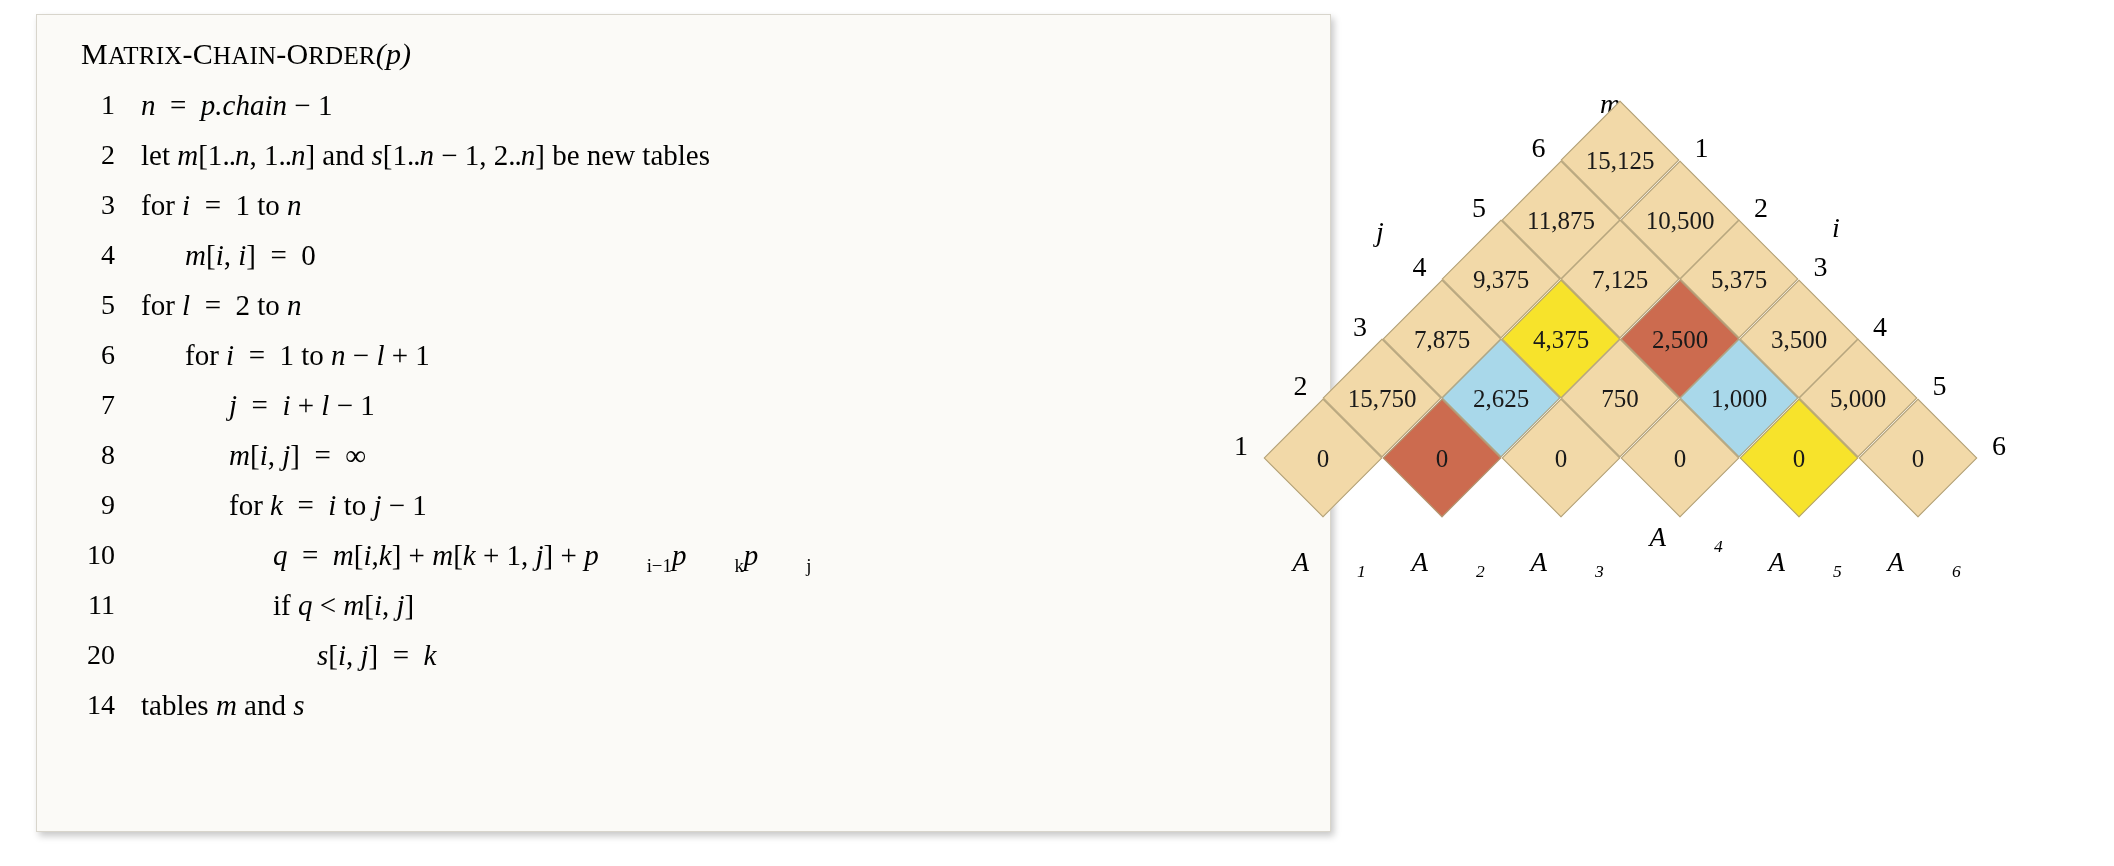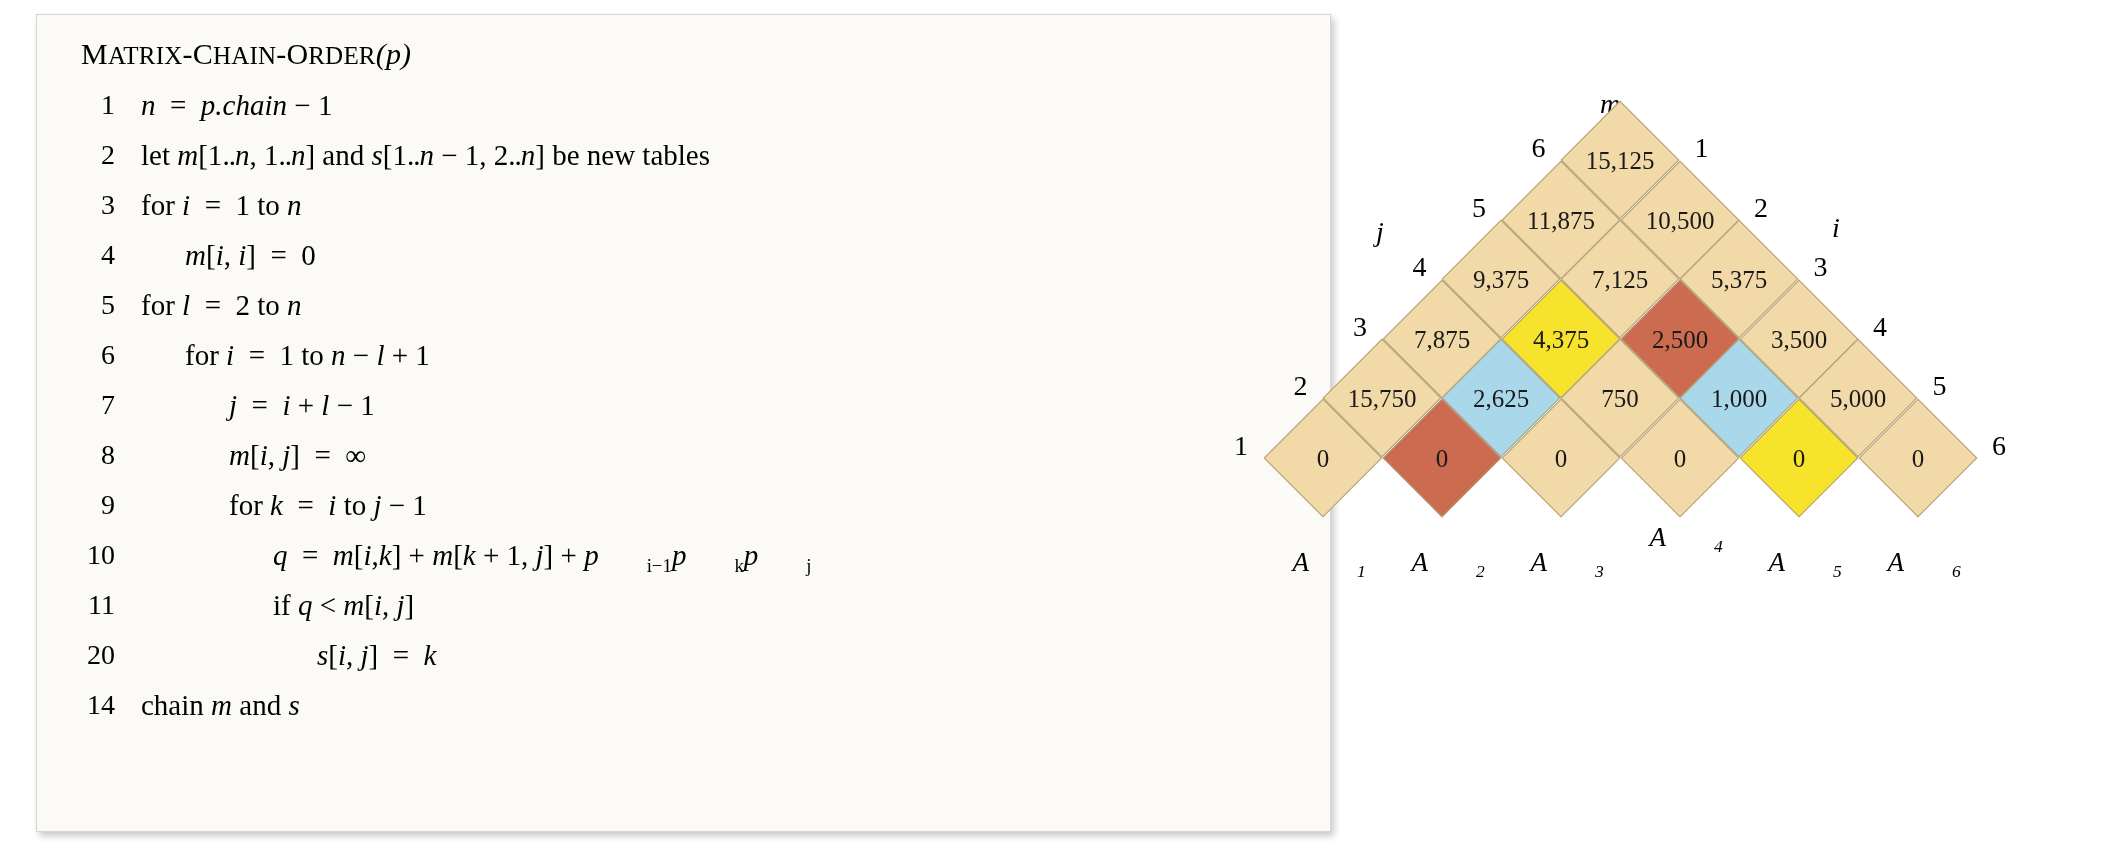--- a/index.html
+++ b/index.html
@@ -223,21 +223,21 @@
     <div class="code-line">
       <span class="line-no">20</span>
       <span class="line-body ind4">
         <span class="mathvar">s</span>[<span class="mathvar">i</span>, <span class="mathvar">j</span>] &nbsp;=&nbsp; <span class="mathvar">k</span>
       </span>
     </div>
 
     <div class="code-line">
       <span class="line-no">14</span>
       <span class="line-body">
-        <span class="kw">chain</span> <span class="mathvar">m</span> <span class="kw">and</span> <span class="mathvar">s</span>
+        <span class="kw">tables</span> <span class="mathvar">m</span> <span class="kw">and</span> <span class="mathvar">s</span>
       </span>
     </div>
 
   </div>
 </div>
 
 <div id="m-table">
   <div id="m-label" style="left: 420px; top: 88px;">m</div>
   <div class="axis-label" style="left: 196px; top: 216px;">j</div>
   <div class="axis-label" style="left: 652px; top: 212px;">i</div>

